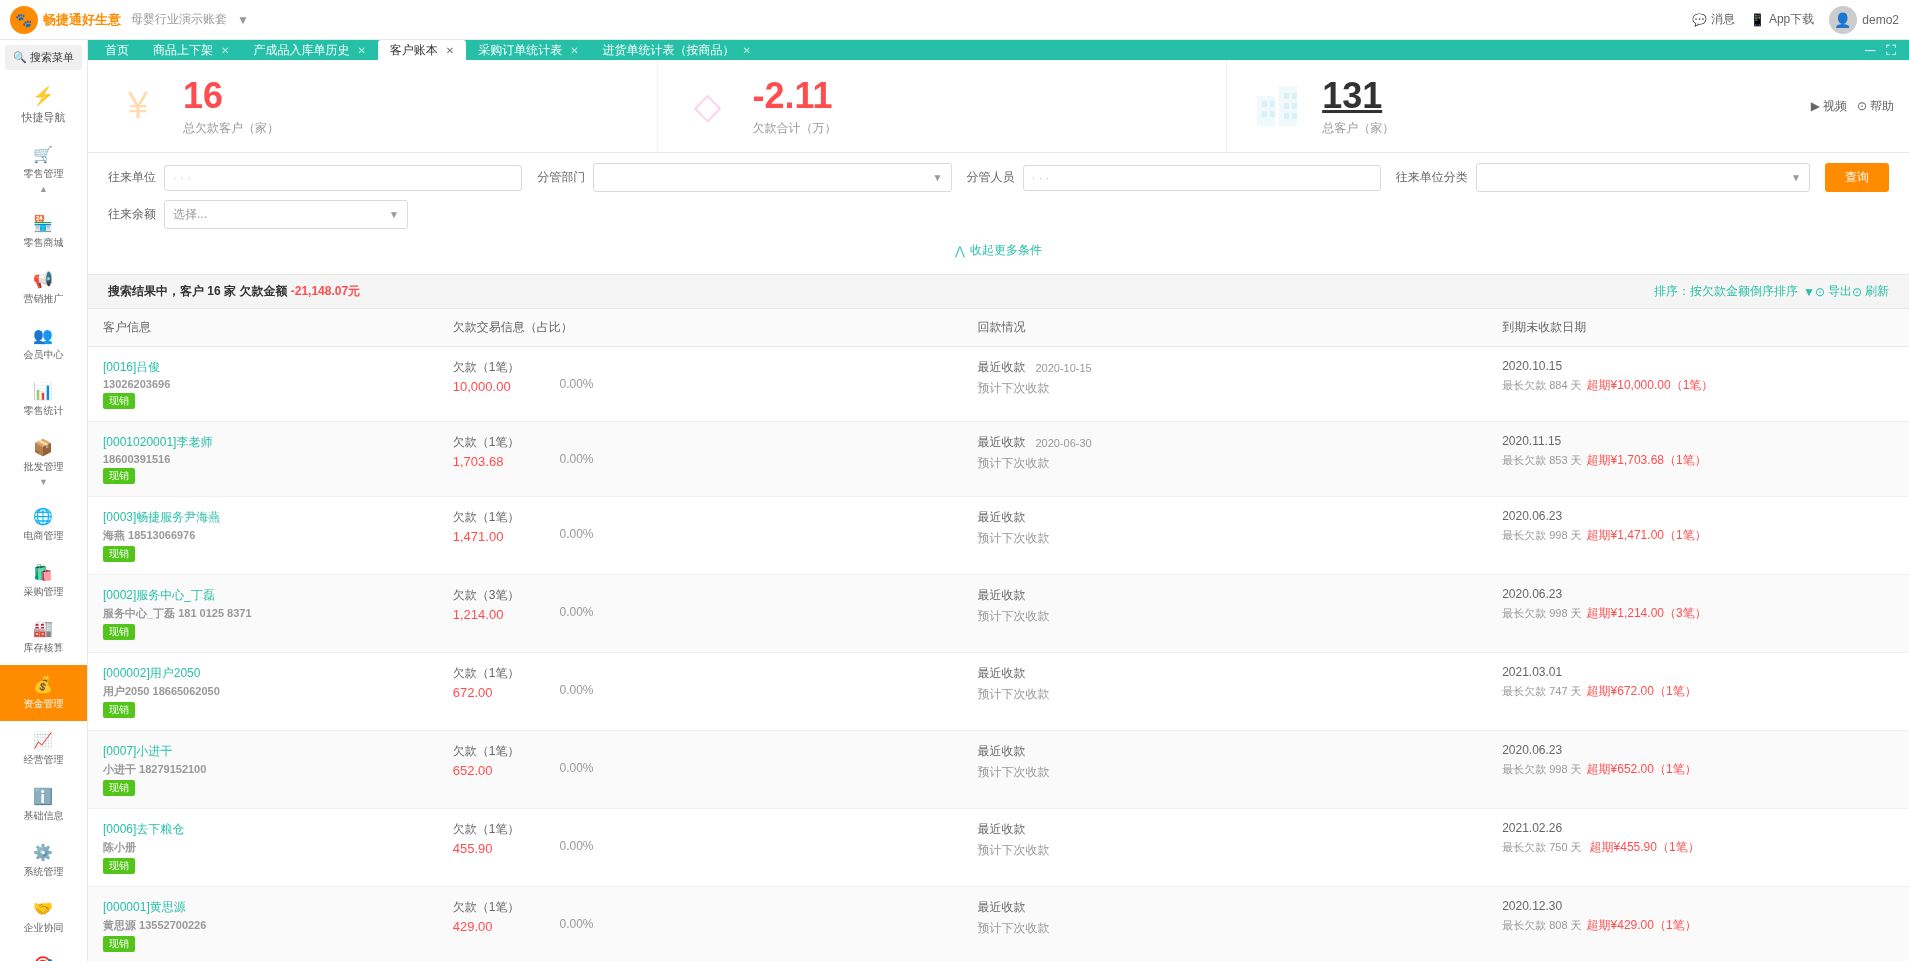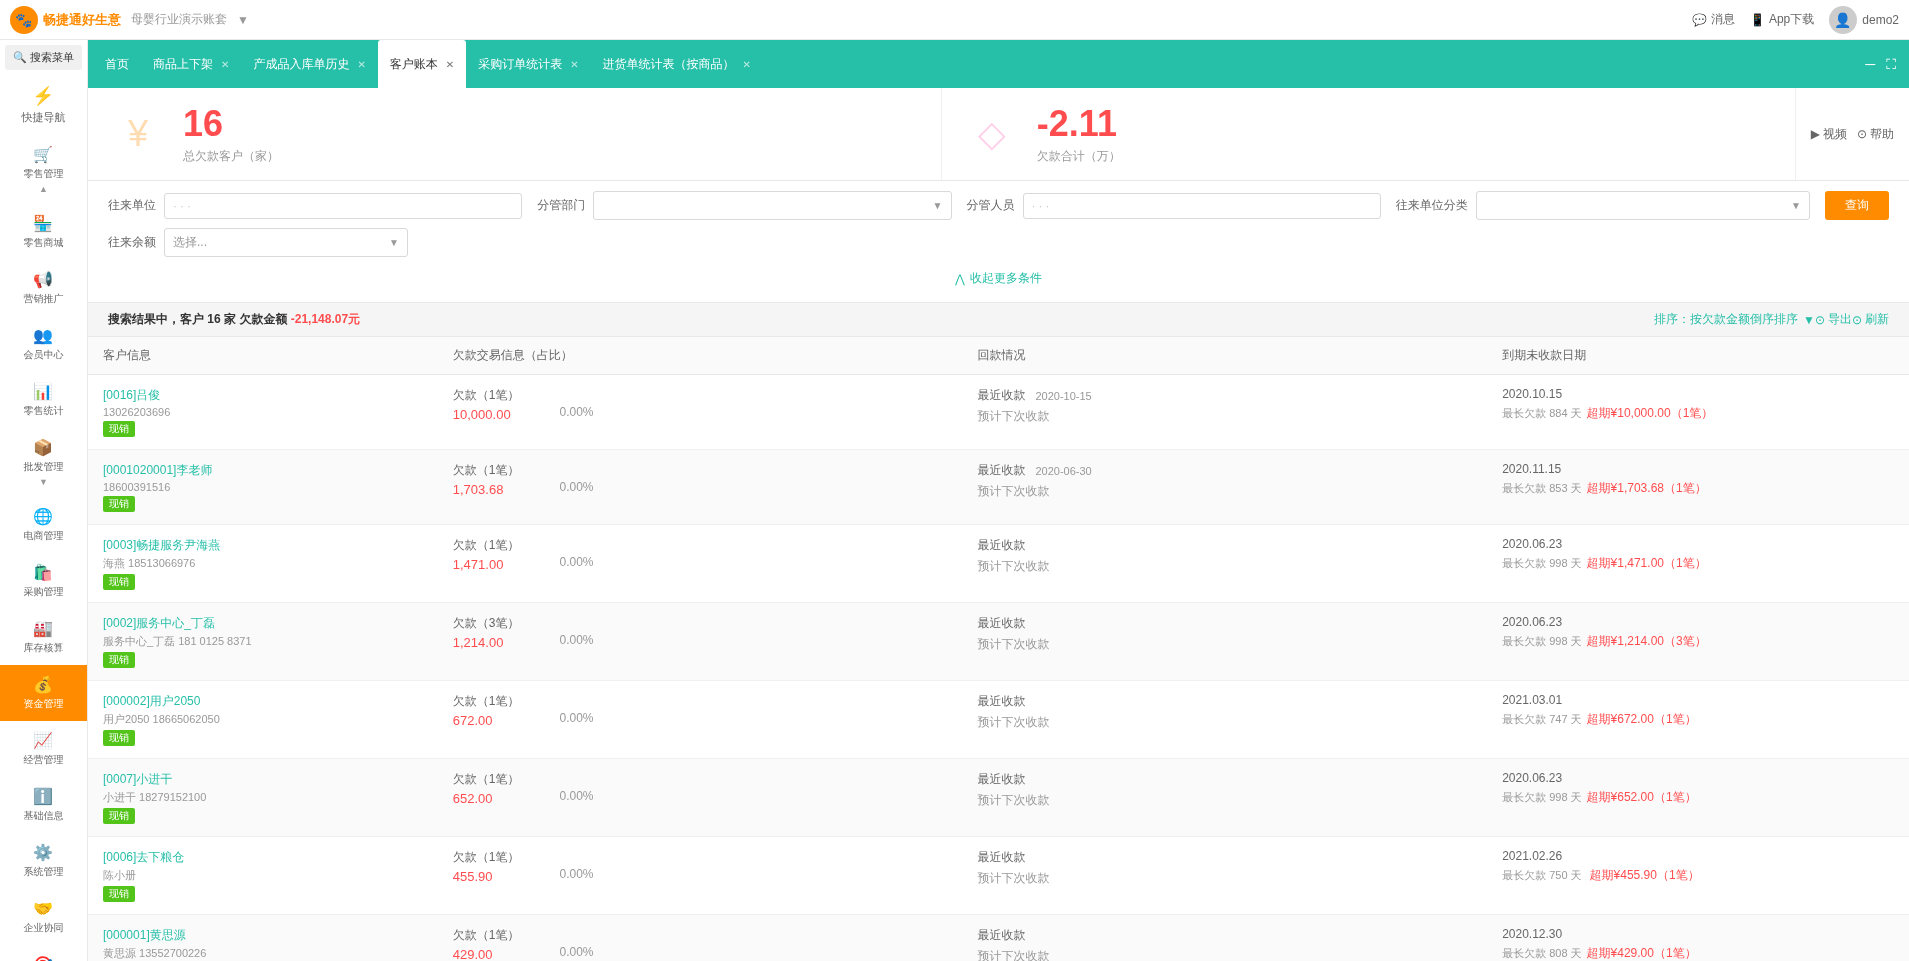--- a/index.html
+++ b/index.html
@@ -16,21 +16,21 @@
 
     .main-layout { display: flex; flex: 1; overflow: hidden; }
 
     
     .sidebar { width: 88px; background: #fff; border-right: 1px solid #e8e8e8; display: flex; flex-direction: column; overflow-y: auto; }
     .sidebar-item { display: flex; align-items: center; justify-content: center; flex-direction: column; padding: 10px 5px; cursor: pointer; color: #666; font-size: 12px; gap: 3px; }
     .sidebar-item.active { background: #ff8c00; color: white; }
     .sidebar-search { background: #f0f0f0; border-radius: 3px; padding: 5px; text-align: center; margin: 5px; font-size: 11px; cursor: pointer; }
 
     
-    .tab-bar { display: flex; background: #26bfa8; height: 48px; align-items: center; padding: 0 5px; gap: 0; }
+    .tab-bar { display: flex; background: #26bfa8; height: 20px; align-items: center; padding: 0 5px; gap: 0; }
     .tab { display: flex; align-items: center; padding: 0 12px; height: 100%; color: white; cursor: pointer; font-size: 12px; gap: 5px; white-space: nowrap; }
     .tab.active { background: white; color: #333; border-radius: 3px 3px 0 0; }
     .tab .tab-close { font-size: 10px; opacity: 0.7; margin-left: 3px; }
     .tab-bar-actions { margin-left: auto; display: flex; gap: 5px; padding-right: 5px; }
     .tab-bar-btn { color: white; cursor: pointer; font-size: 14px; padding: 3px; }
 
     
     .content-area { flex: 1; overflow: hidden; display: flex; flex-direction: column; }
 
     
@@ -66,21 +66,21 @@
     .results-actions { display: flex; align-items: center; font-size: 12px; color: #666; }
     .sort-select { display: flex; align-items: center; gap: 5px; cursor: pointer; color: #26bfa8; }
     .action-btn { display: flex; align-items: center; gap: 3px; cursor: pointer; color: #26bfa8; }
 
     
     .table-container { flex: 1; overflow-y: auto; background: white; }
     .data-table { width: 100%; border-collapse: collapse; }
     .data-table th { background: #fafafa; padding: 10px 15px; text-align: left; font-size: 12px; color: #666; font-weight: normal; border-bottom: 1px solid #e8e8e8; position: sticky; top: 0; z-index: 1; }
     .data-table td { padding: 8px 15px; border-bottom: 1px solid #f0f0f0; vertical-align: top; }
     .customer-name { color: #26bfa8; cursor: pointer; font-size: 12px; }
-    .customer-sub { color: #999; font-size: 11px; margin-top: 2px; }
+    .customer-sub { color: #999; font-size: 11px; margin-top: 2px; font-weight: bold; }
     .tag { display: inline-block; background: #52c41a; color: white; padding: 1px 6px; border-radius: 2px; font-size: 10px; margin-top: 3px; }
     .debt-amount { color: #ff4d4f; font-size: 13px; margin-top: 3px; }
     .debt-label { color: #666; font-size: 12px; }
     .debt-ratio { color: #999; font-size: 12px; }
     .recent-date { color: #999; font-size: 11px; }
     .overdue-amount { color: #ff4d4f; font-size: 12px; cursor: pointer; }
     .table-row-even { background: #fafafa; }
 
     
     ::-webkit-scrollbar { width: 6px; }
@@ -236,20 +236,42 @@
           <div class="stat-info">
             <div class="stat-value red">16</div>
             <div class="stat-label">总欠款客户（家）</div>
           </div>
         </div>
         <div class="stat-card">
           <div class="stat-icon pink">◇</div>
           <div class="stat-info">
             <div class="stat-value red">-2.11</div>
             <div class="stat-label">欠款合计（万）</div>
+          </div>
+        </div>
+        <div class="stat-card" style="border-right:none;">
+          <div class="stat-icon blue">
+            <svg width="50" height="50" viewBox="0 0 50 50" fill="none">
+              <rect x="5" y="15" width="18" height="30" fill="#87ceeb" opacity="0.4"></rect>
+              <rect x="27" y="5" width="18" height="40" fill="#87ceeb" opacity="0.4"></rect>
+              <rect x="10" y="20" width="5" height="6" fill="#87ceeb"></rect>
+              <rect x="18" y="20" width="5" height="6" fill="#87ceeb"></rect>
+              <rect x="10" y="30" width="5" height="6" fill="#87ceeb"></rect>
+              <rect x="18" y="30" width="5" height="6" fill="#87ceeb"></rect>
+              <rect x="32" y="12" width="5" height="6" fill="#87ceeb"></rect>
+              <rect x="40" y="12" width="5" height="6" fill="#87ceeb"></rect>
+              <rect x="32" y="22" width="5" height="6" fill="#87ceeb"></rect>
+              <rect x="40" y="22" width="5" height="6" fill="#87ceeb"></rect>
+              <rect x="32" y="32" width="5" height="6" fill="#87ceeb"></rect>
+              <rect x="40" y="32" width="5" height="6" fill="#87ceeb"></rect>
+            </svg>
+          </div>
+          <div class="stat-info">
+            <div class="stat-value black" style="font-size:36px; font-weight:bold; color:#333; text-decoration:underline;">131</div>
+            <div class="stat-label">总客户（家）</div>
           </div>
         </div>
         <div class="stats-row-actions">
           <div style="display:flex; align-items:center; gap:3px; cursor:pointer;">
             <span>▶</span>
             <span>视频</span>
           </div>
           <div style="display:flex; align-items:center; gap:3px; cursor:pointer;">
             <span>⊙</span>
             <span>帮助</span>

